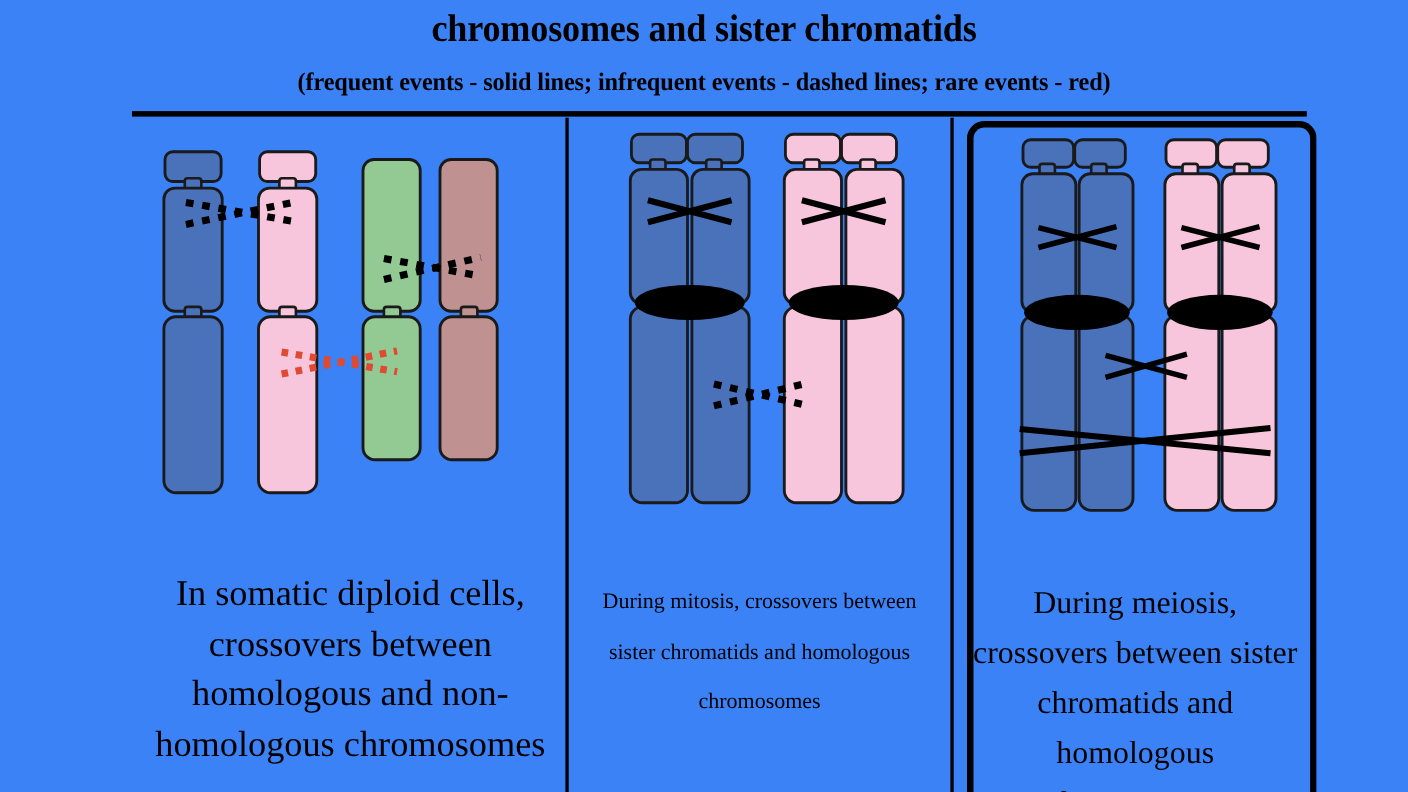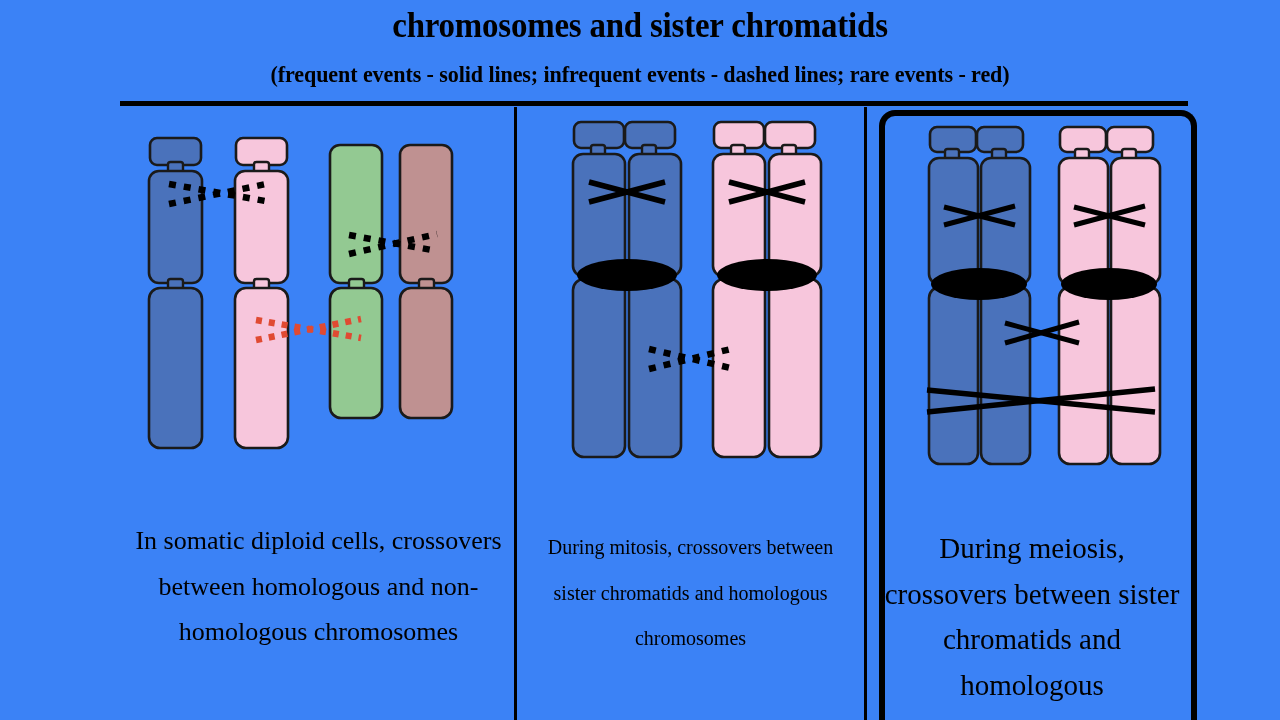--- a/index.html
+++ b/index.html
@@ -111,21 +111,21 @@
     position: absolute;
     left: 0;
     width: 100%;
     text-align: center;
     font-family: "Liberation Serif", "DejaVu Serif", serif;
     font-weight: normal;
     color: #000000;
   }
   #caption-1 {
     top: 411px;
-    font-size: 26px;
+    font-size: 33px;
     line-height: 45.5px;
     padding: 0 6px;
     box-sizing: border-box;
   }
   #caption-2 {
     top: 418px;
     font-size: 20px;
     line-height: 45.5px;
     padding: 0 8px;
     box-sizing: border-box;

